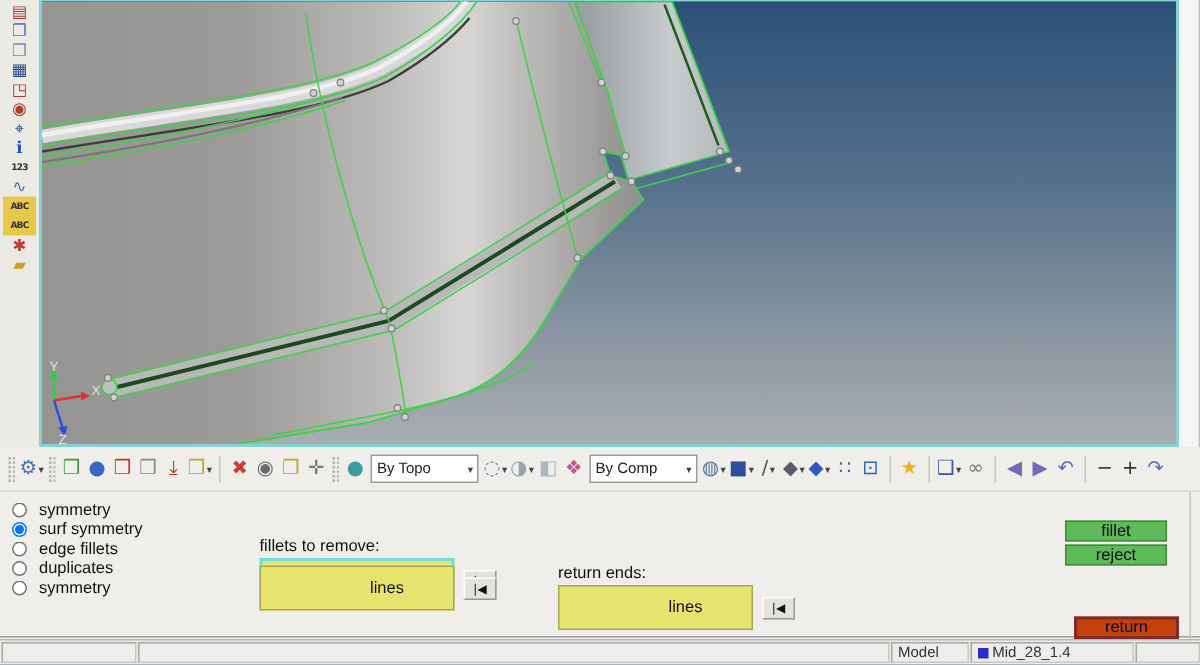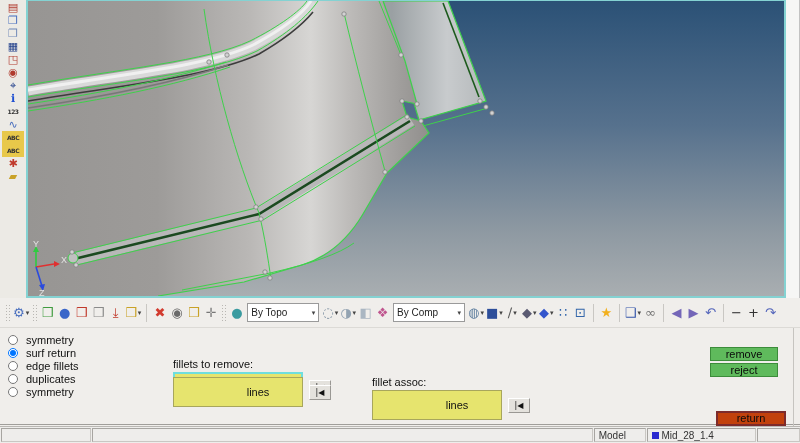--- a/index.html
+++ b/index.html
@@ -310,21 +310,21 @@
   </div>
 
 <div class="panel">
   <div class="radio-col" id="radio-col">
       <label class="radio-row">
         <input type="radio" name="defeature" style="">
         <span>symmetry</span>
       </label>
       <label class="radio-row">
         <input type="radio" name="defeature" checked="" style="">
-        <span>surf return</span>
+        <span>surf symmetry</span>
       </label>
       <label class="radio-row">
         <input type="radio" name="defeature" style="">
         <span>edge fillets</span>
       </label>
       <label class="radio-row">
         <input type="radio" name="defeature" style="">
         <span>duplicates</span>
       </label>
       <label class="radio-row">
@@ -342,29 +342,29 @@
   </div>
 
   <div class="fgroup" style="left:173px; top:48px;">
     <div class="frow">
       <div class="field">lines</div>
       <div class="switch">|◀</div>
     </div>
   </div>
 
   <div class="fgroup" style="left:372px; top:48px;">
-    <div class="flabel">fillet assoc:</div>
+    <div class="flabel">return ends:</div>
     <div class="frow">
       <div class="field">lines</div>
       <div class="switch">|◀</div>
     </div>
   </div>
 
   <div class="action-col">
-    <div class="btn-green">remove</div>
+    <div class="btn-green">fillet</div>
     <div class="btn-green">reject</div>
   </div>
   <div class="btn-return">return</div>
   <div class="panel-vline"></div>
 </div>
 
 <div class="status" id="status-bar">
     <span class="scell" style="width: 90px;">
       <span></span>
     </span>

